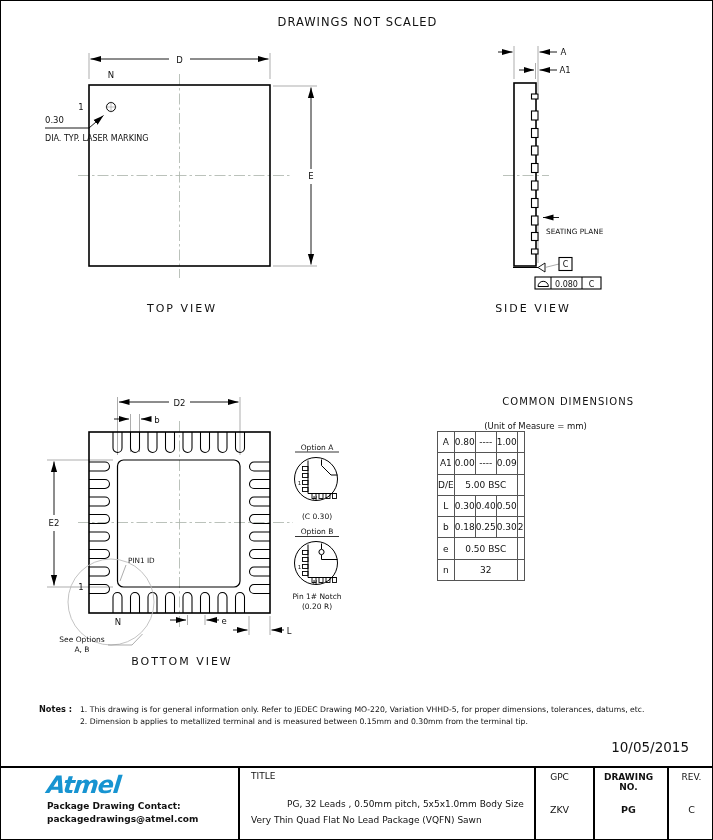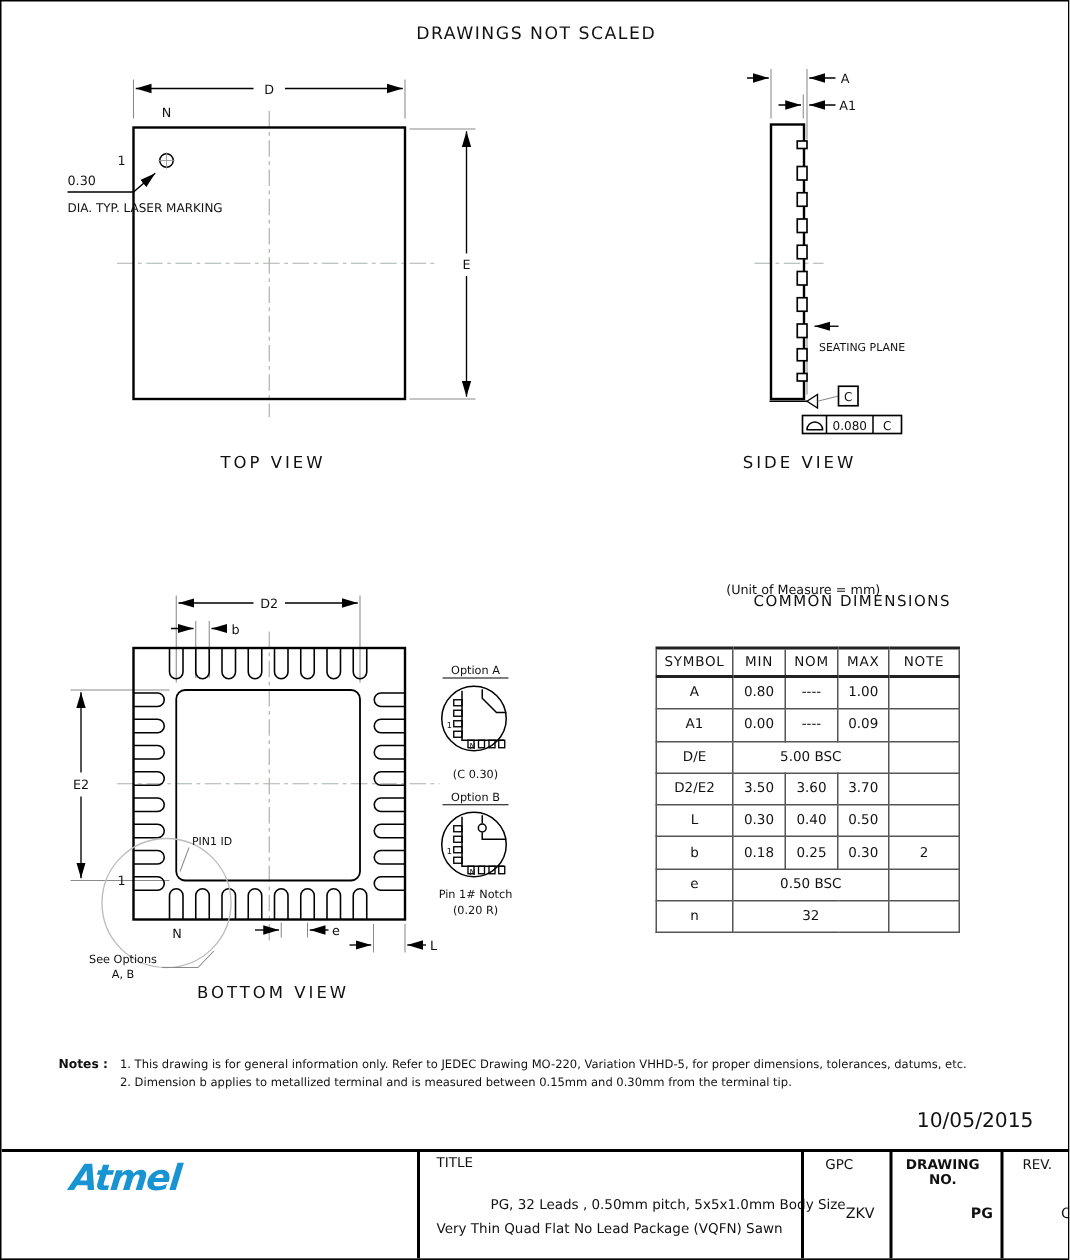--- a/index.html
+++ b/index.html
@@ -22,51 +22,51 @@
   .gcirc{fill:none;stroke:#bcbcbc;stroke-width:0.9;}
   .box{fill:#fff;stroke:#000;stroke-width:1.1;}
   .tri{fill:#fff;stroke:#000;stroke-width:0.9;}
   .det{fill:none;stroke:#000;stroke-width:1;}
   .bump{fill:none;stroke:#000;stroke-width:0.9;}
   .term{fill:none;stroke:#000;stroke-width:1.05;}
   .ul{stroke:#000;stroke-width:0.8;}
   
   .dt-title{position:absolute;left:436px;top:395px;width:197px;text-align:right;
         font-size:10px;letter-spacing:1px;}
-  .dt-sub{position:absolute;left:436px;top:388px;width:197px;text-align:center;font-size:8.5px;}
+  .dt-sub{position:absolute;left:436px;top:420px;width:197px;text-align:center;font-size:8.5px;}
   table.dimtab{position:absolute;left:436px;top:430px;border-collapse:collapse;
         table-layout:fixed;font-size:9px;}
   table.dimtab th,table.dimtab td{border:1px solid #555;text-align:center;
         font-weight:normal;padding:0;height:20.3px;}
   table.dimtab tr.hdr th{height:17px;border-top:2.5px solid #222;border-bottom:2px solid #222;
         letter-spacing:0.5px;}
   .c0{width:50px;} .c1{width:34px;} .c2{width:34px;} .c3{width:33px;} .c4{width:46px;}
   
   .notes{position:absolute;left:12px;top:703px;display:flex;gap:8px;font-size:7.7px;
         line-height:11.6px;white-space:nowrap;}
   .notes-label{font-weight:bold;font-size:8.2px;margin-left:26px;}
   .notes-indent{padding-left:10px;}
   .date{position:absolute;right:23px;top:738px;font-size:13.5px;}
   
   .tb{position:absolute;left:0;top:765px;width:713px;height:75px;box-sizing:border-box;
         border-top:2px solid #000;border-bottom:2px solid #000;}
   .tb-cell{position:absolute;top:0;height:71px;box-sizing:border-box;border-left:2px solid #000;}
   .tb-left{left:0;width:237px;border-left:none;}
-  .tb-title{left:237px;width:296px;margin-left:40px;}
+  .tb-title{left:237px;width:296px;}
   .tb-gpc{left:533px;width:49px;}
   .tb-dwg{left:592px;width:69px;font-weight:bold;}
   .tb-rev{left:666px;width:47px;}
   .logo{position:absolute;left:46px;top:3px;font-size:24px;font-weight:bold;font-style:italic;
         color:#1794d1;letter-spacing:-1px;transform:skewX(-6deg);}
   .contact{position:absolute;left:46px;top:32px;font-size:9px;font-weight:bold;line-height:12.5px;}
   .tb-label{position:absolute;left:11px;top:3px;font-size:9px;}
   .tb-l1{position:absolute;left:11px;top:31px;font-size:9px;padding-left:36px;}
   .tb-l2{position:absolute;left:11px;top:47px;font-size:9px;}
   .tb-head{position:absolute;left:0;top:4px;width:100%;text-align:center;font-size:9px;}
-  .tb-val{position:absolute;left:0;top:36px;width:100%;text-align:right;font-size:9.5px;}
+  .tb-val{position:absolute;left:0;top:36px;width:100%;text-align:center;font-size:9.5px;}
 </style>
 </head>
 <body>
 
 <div class="page">
 
   <div class="sheet-heading">DRAWINGS NOT SCALED</div>
 
   <svg width="713" height="700" style="position:absolute;left:0;top:0;">
     <defs>
@@ -294,51 +294,37 @@
         <text x="316" y="597.5" class="t75" text-anchor="middle">Pin 1# Notch</text>
         <text x="316" y="608" class="t75" text-anchor="middle">(0.20 R)</text>
       </g>
     </g>
   </svg>
 
   <div class="dt-title">COMMON DIMENSIONS</div>
   <div class="dt-sub">(Unit of Measure = mm)</div>
   <table class="dimtab">
     <tbody>
-        <tr class="hdr">
-      <th class="c0">SYMBOL</th>
-      <th class="c1">MIN</th>
-      <th class="c2">NOM</th>
-      <th class="c3">MAX</th>
-      <th class="c4">NOTE</th>
-    </tr>
     <tr>
       <td>A</td>
       <td>0.80</td>
       <td>----</td>
       <td>1.00</td>
       <td></td>
     </tr>
     <tr>
       <td>A1</td>
       <td>0.00</td>
       <td>----</td>
       <td>0.09</td>
       <td></td>
     </tr>
     <tr>
       <td>D/E</td>
       <td colspan="3">5.00  BSC</td>
-      <td></td>
-    </tr>
-    <tr>
-      <td>D2/E2</td>
-      <td>3.50</td>
-      <td>3.60</td>
-      <td>3.70</td>
       <td></td>
     </tr>
     <tr>
       <td>L</td>
       <td>0.30</td>
       <td>0.40</td>
       <td>0.50</td>
       <td></td>
     </tr>
     <tr>
@@ -367,20 +353,24 @@
       <div>1. This drawing is for general information only. Refer to JEDEC Drawing MO-220, Variation VHHD-5,  for proper dimensions, tolerances, datums, etc.</div>
       <div>2. Dimension b applies to metallized terminal and is measured between 0.15mm and 0.30mm from the terminal tip.</div>
     </div>
   </div>
 
   <div class="date">10/05/2015</div>
 
   <div class="tb">
     <div class="tb-cell tb-left">
       <div class="logo">Atmel</div>
+      <div class="contact">
+        <div>Package Drawing Contact:</div>
+        <div>packagedrawings@atmel.com</div>
+      </div>
     </div>
     <div class="tb-cell tb-title">
       <div class="tb-label">TITLE</div>
       <div class="tb-l1">PG, 32 Leads , 0.50mm pitch, 5x5x1.0mm Body Size</div>
       <div class="tb-l2">Very Thin Quad Flat No Lead Package (VQFN) Sawn</div>
     </div>
     <div class="tb-cell tb-gpc">
       <div class="tb-head">GPC</div>
       <div class="tb-val">ZKV</div>
     </div>

